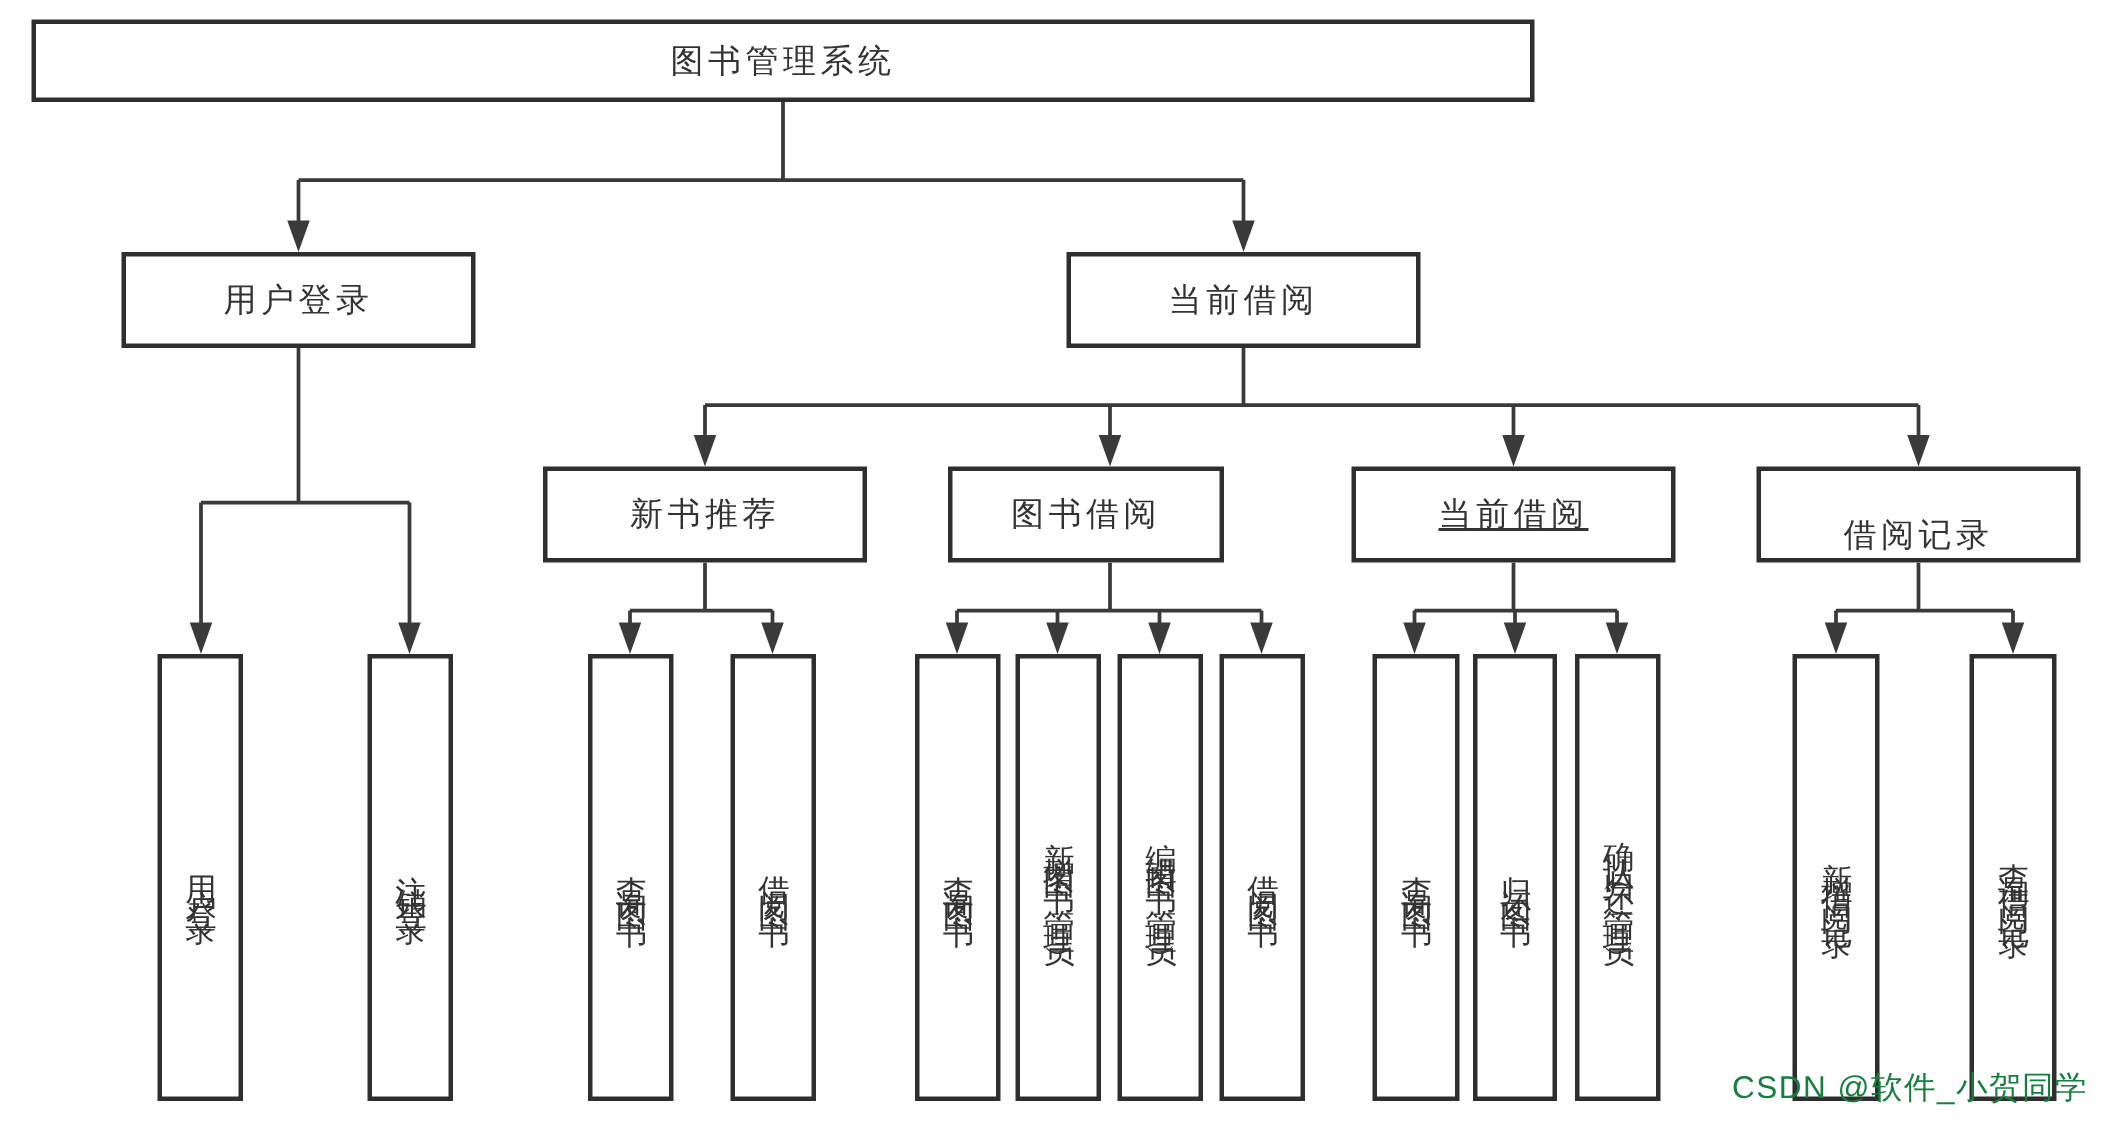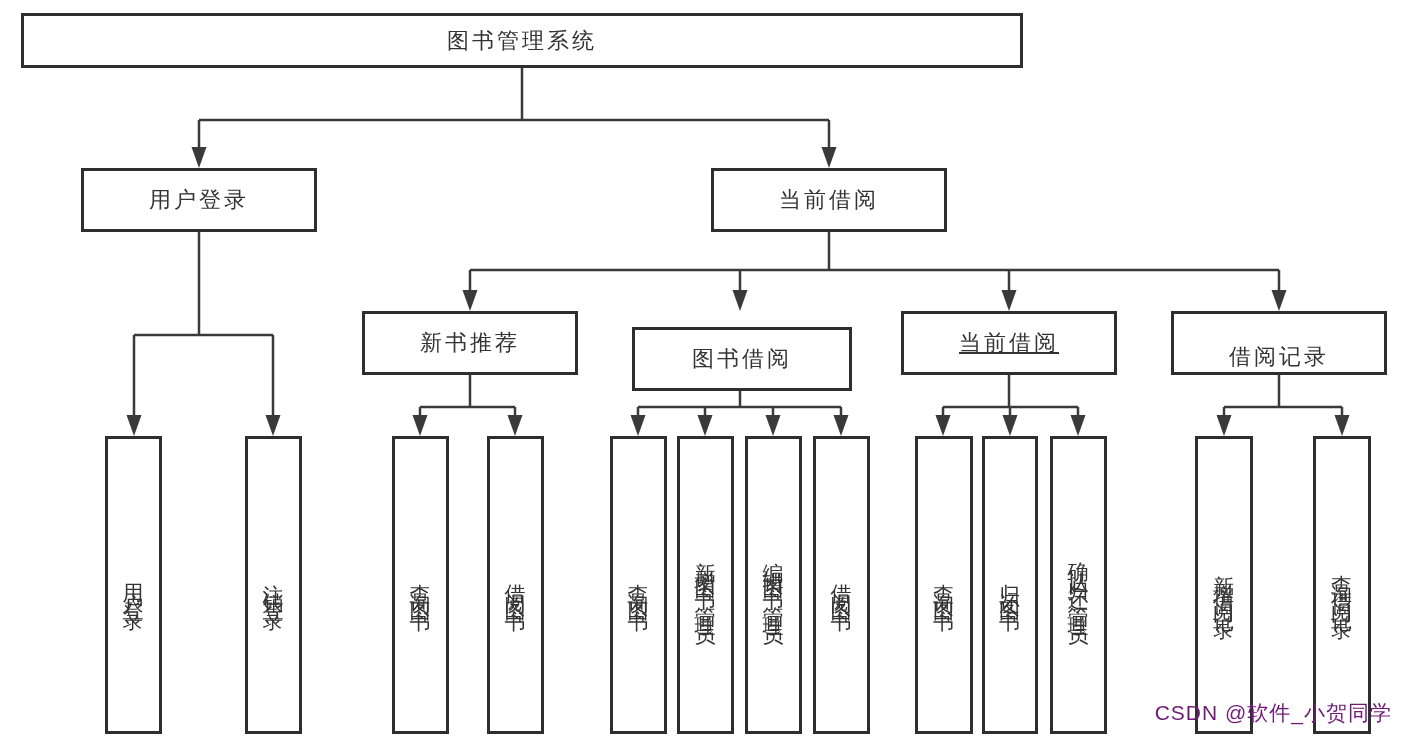--- a/index.html
+++ b/index.html
@@ -34,23 +34,23 @@
     font-size: 21px;
     letter-spacing: 9px;
     line-height: 1;
     color: #333333;
   }
   .connector-line { stroke: #3a3a3a; stroke-width: 2.5; fill: none; }
   .connector-head { fill: #3a3a3a; stroke: none; }
   .watermark {
     position: absolute;
     right: 13px;
-    bottom: 20px;
+    bottom: 8px;
     font-size: 21px;
-    color: #701a75;
+    color: #15803d;
     letter-spacing: 1px;
     white-space: nowrap;
   }
 </style>
 </head>
 <body>
 
 <div class="stage">
 
   <svg width="1405" height="747" viewBox="0 0 1405 747">
@@ -136,21 +136,21 @@
   <div class="node h" style="left:81px; top:168px; width:236px; height:64px;">
     <span>用户登录</span>
   </div>
   <div class="node h" style="left:711px; top:168px; width:236px; height:64px;">
     <span>当前借阅</span>
   </div>
 
   <div class="node h" style="left:362px; top:311px; width:216px; height:64px;justify-content:center;">
     <span>新书推荐</span>
   </div>
-  <div class="node h" style="left:632px; top:327px; width:220px; height:64px;">
+  <div class="node h" style="left:632px; top:311px; width:184px; height:64px;">
     <span>图书借阅</span>
   </div>
   <div class="node h" style="left:901px; top:311px; width:216px; height:64px;text-decoration:underline;">
     <span>当前借阅</span>
   </div>
   <div class="node h" style="left:1171px; top:311px; width:216px; height:64px;align-items:flex-end;">
     <span>借阅记录</span>
   </div>
 
   <div class="node v" style="left:105px; top:436px; width:57px; height:298px;">

